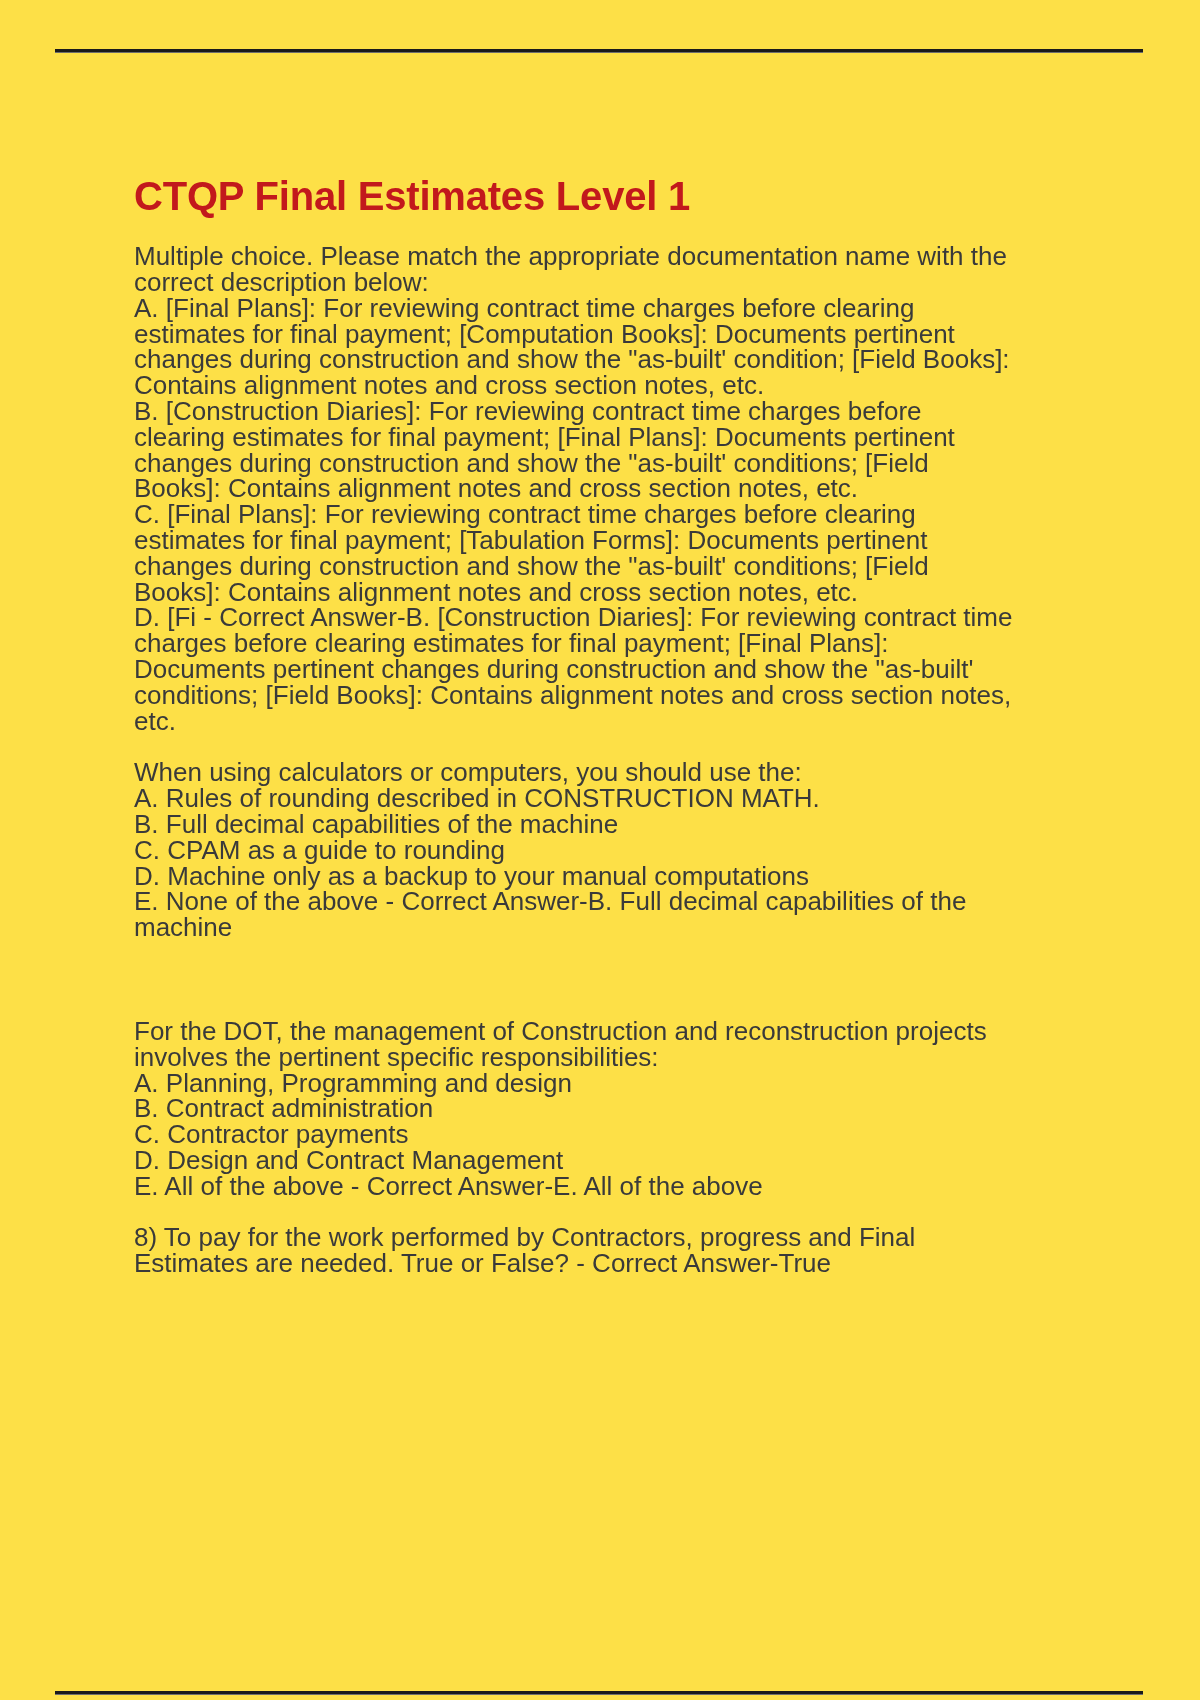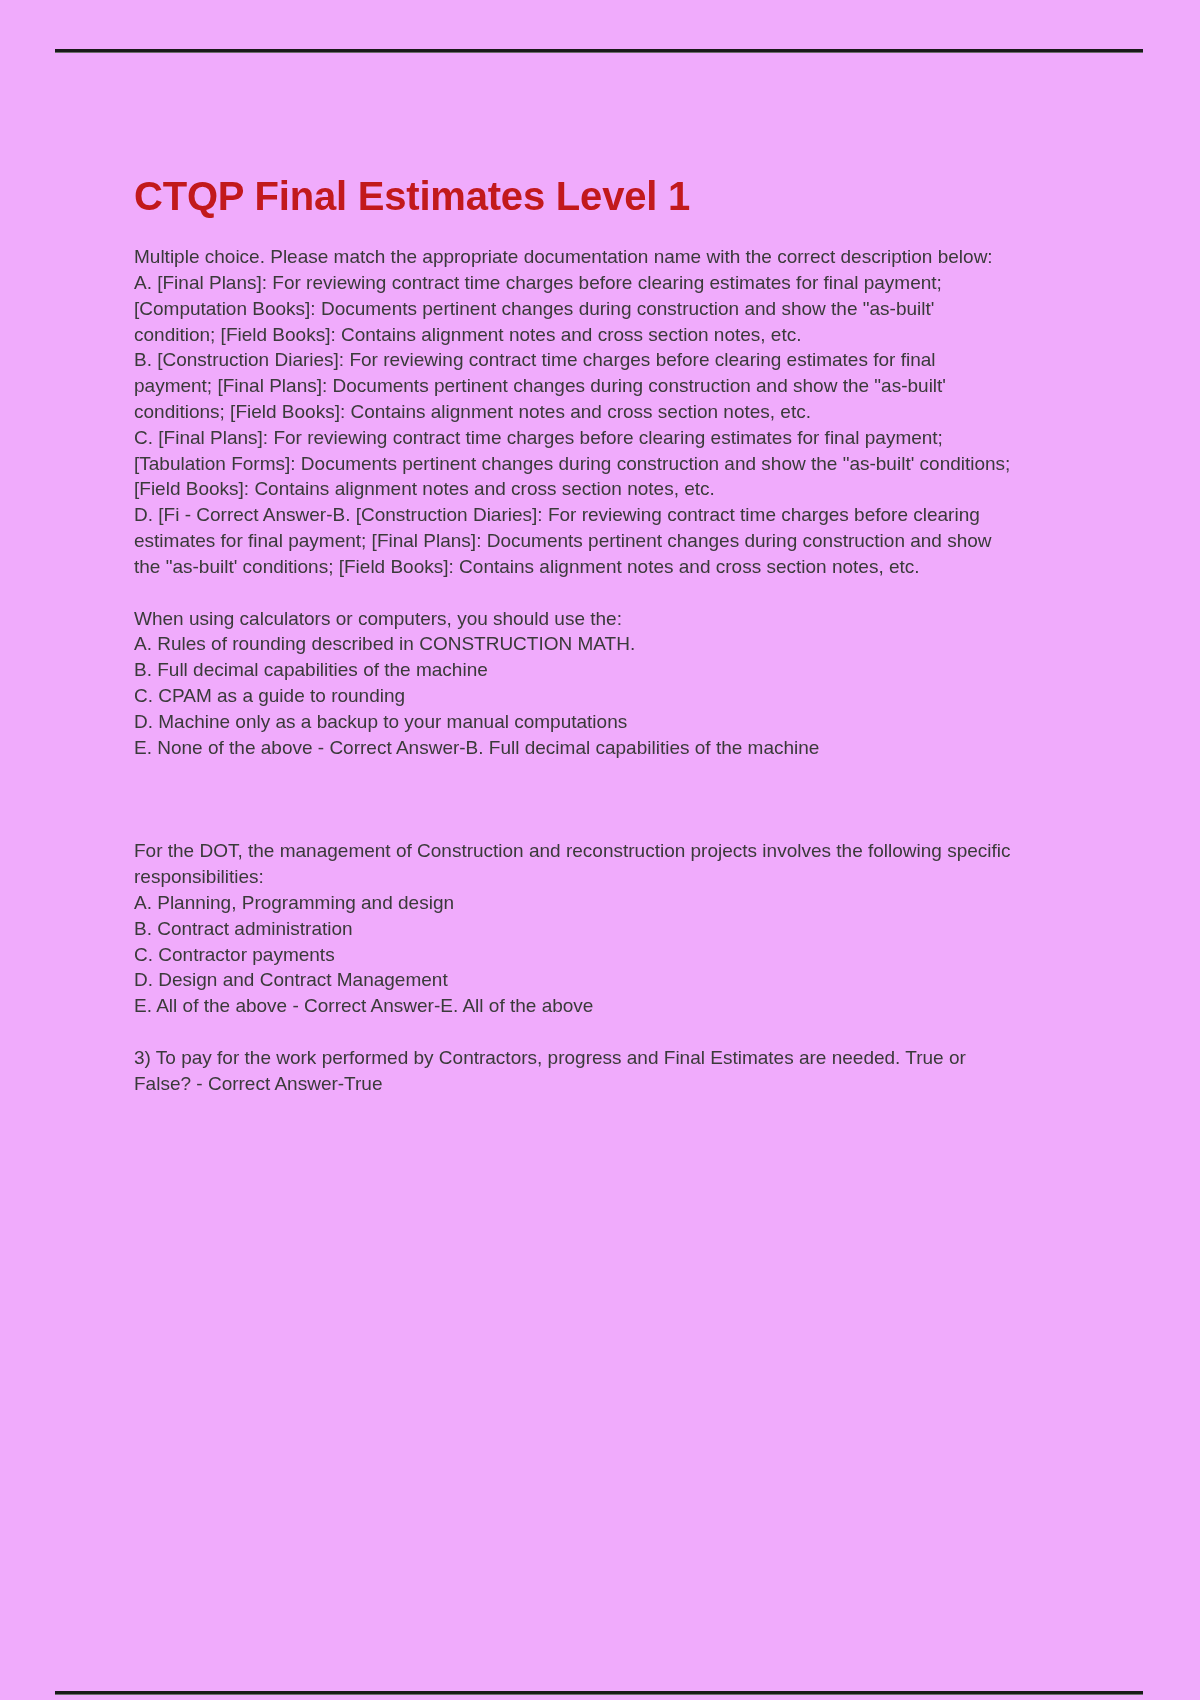--- a/index.html
+++ b/index.html
@@ -13,21 +13,21 @@
     font-family: "Liberation Sans", sans-serif;
     position: relative;
     overflow: hidden;
   }
   .page {
     position: absolute;
     left: 0;
     top: 0;
     width: 1200px;
     height: 1700px;
-    background: #f0abfc;
+    background: #fde047;
   }
   .rule {
     position: absolute;
     left: 55px;
     width: 1088px;
     height: 3px;
     background: #1a1a1a;
     border-bottom: 1px solid #6e6e6e;
   }
   .rule-top { top: 49px; }
@@ -44,21 +44,21 @@
     font-size: 40px;
     font-weight: bold;
     color: #c2191c;
     letter-spacing: -0.2px;
     line-height: 1.08;
     margin: 0 0 26px 0;
     white-space: pre-wrap;
   }
 
   .block {
-    font-size: 19px;
+    font-size: 26px;
     line-height: 25.8px;
     color: #3a3a3a;
     white-space: pre-wrap;
     word-wrap: break-word;
     margin: 0;
     -webkit-font-smoothing: antialiased;
   }
   .gap-sm { height: 26px; }
   .gap-lg { height: 52px; }
 </style>
@@ -86,28 +86,28 @@
 B. Full decimal capabilities of the machine
 C. CPAM as a guide to rounding
 D. Machine only as a backup to your manual computations
 E. None of the above - Correct Answer-B. Full decimal capabilities of the machine</p>
 
     <div class="gap-lg"></div>
 
 
     <div class="gap-sm"></div>
 
-    <p class="block">For the DOT, the management of Construction and reconstruction projects involves the following specific responsibilities:
+    <p class="block">For the DOT, the management of Construction and reconstruction projects involves the pertinent specific responsibilities:
 A. Planning, Programming and design
 B. Contract administration
 C. Contractor payments
 D. Design and Contract Management
 E. All of the above - Correct Answer-E. All of the above</p>
 
     <div class="gap-sm"></div>
 
-    <p class="block">3) To pay for the work performed by Contractors, progress and Final Estimates are needed. True or False? - Correct Answer-True</p>
+    <p class="block">8) To pay for the work performed by Contractors, progress and Final Estimates are needed. True or False? - Correct Answer-True</p>
 
   </div>
 
   <div class="rule rule-bottom"></div>
 
 </div>
 
 </body></html>

